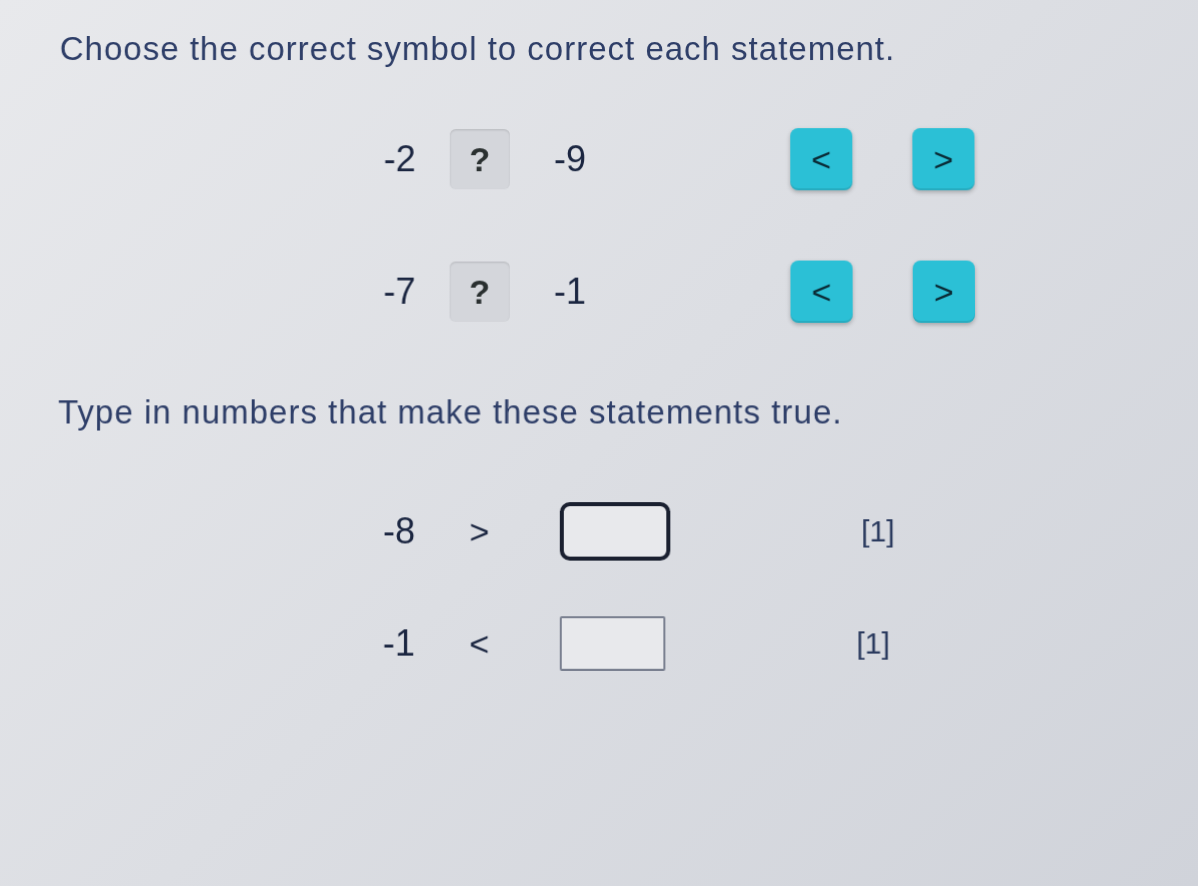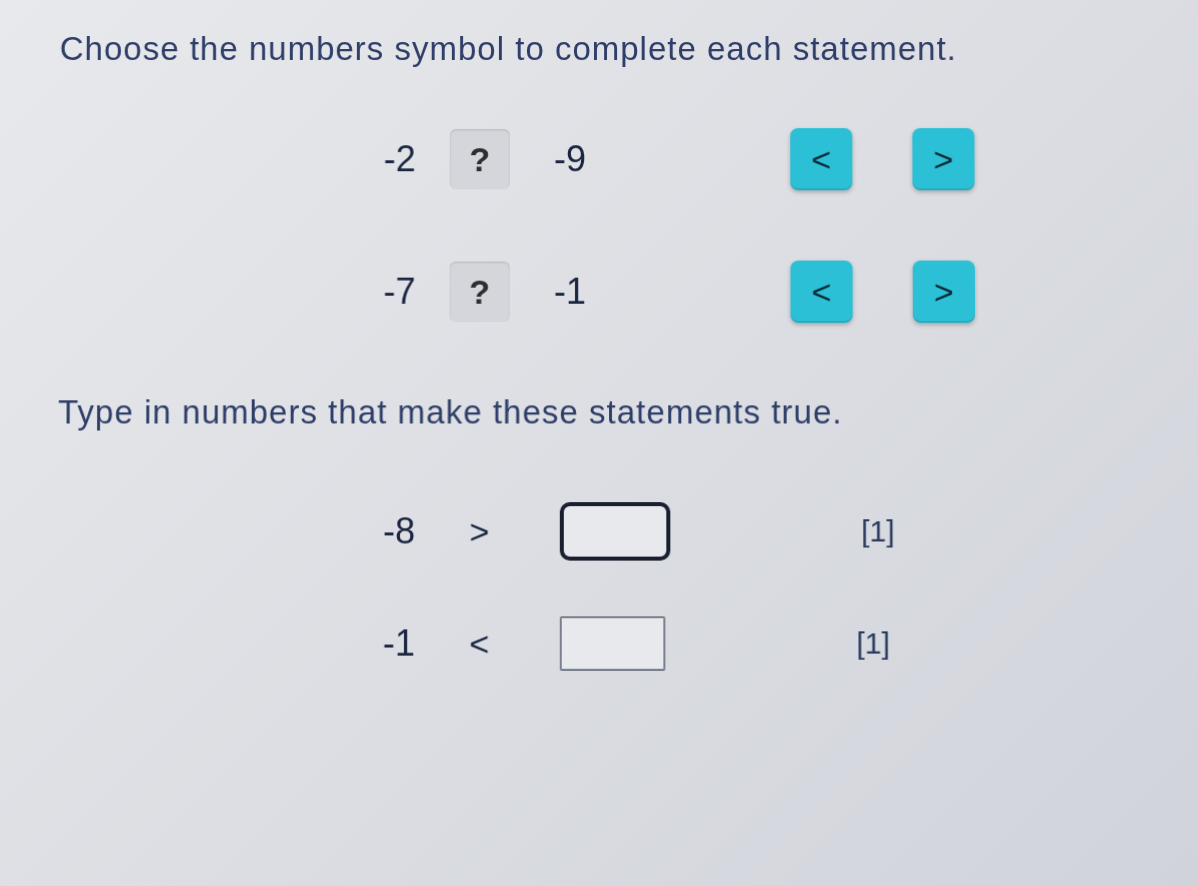--- a/index.html
+++ b/index.html
@@ -98,21 +98,21 @@
   }
   .mark {
     font-size: 30px;
     color: #2a3a5e;
     margin-left: 190px;
   }
 </style>
 </head>
 <body>
 
-<div class="prompt">Choose the numbers symbol to complete each statement.</div>
+<div class="prompt">Choose the correct symbol to correct each statement.</div>
 
 <div class="row">
   <div class="num">-2</div>
   <div class="drop-slot">?</div>
   <div class="num">-9</div>
   <div class="spacer"></div>
   <div class="choice">&lt;</div>
   <div class="choice">&gt;</div>
 </div>
 

